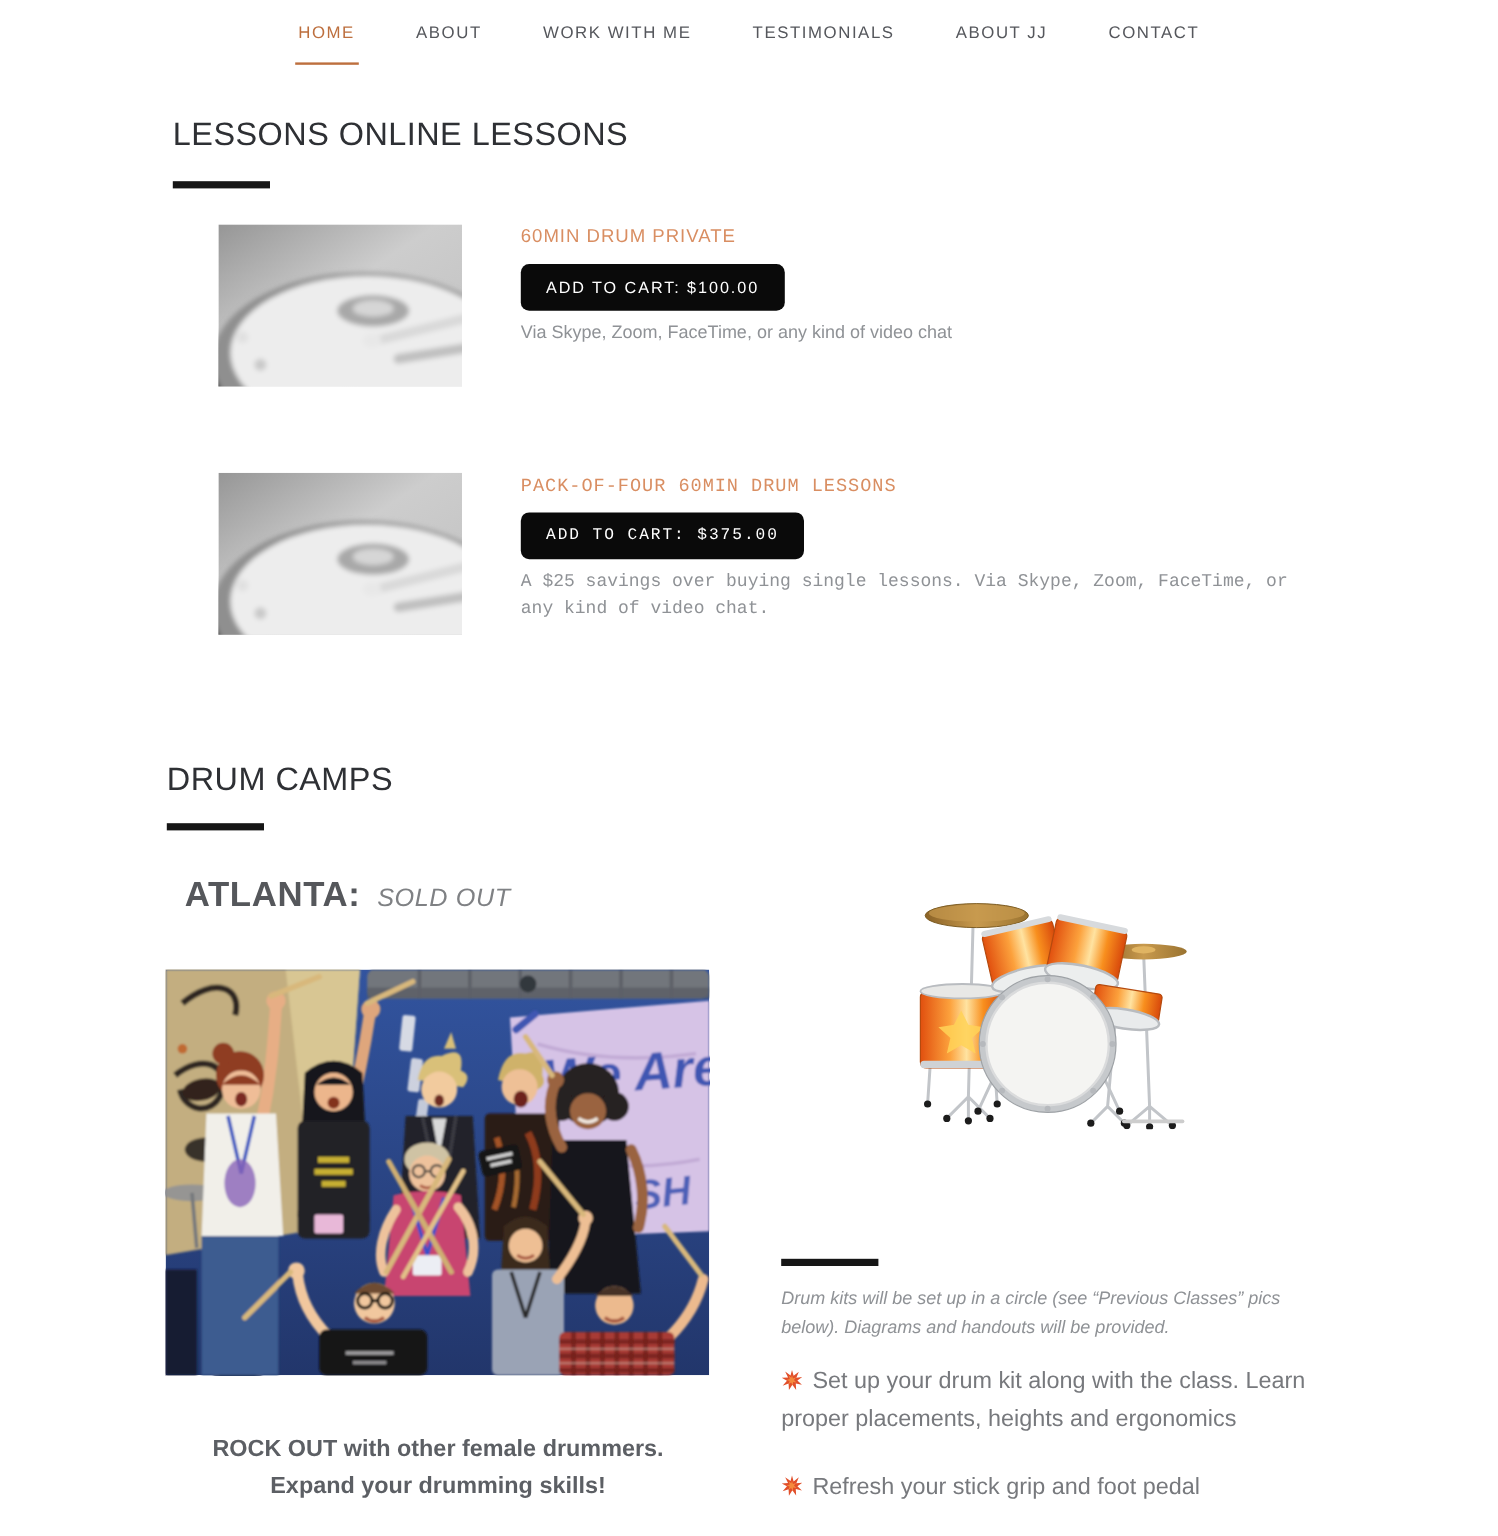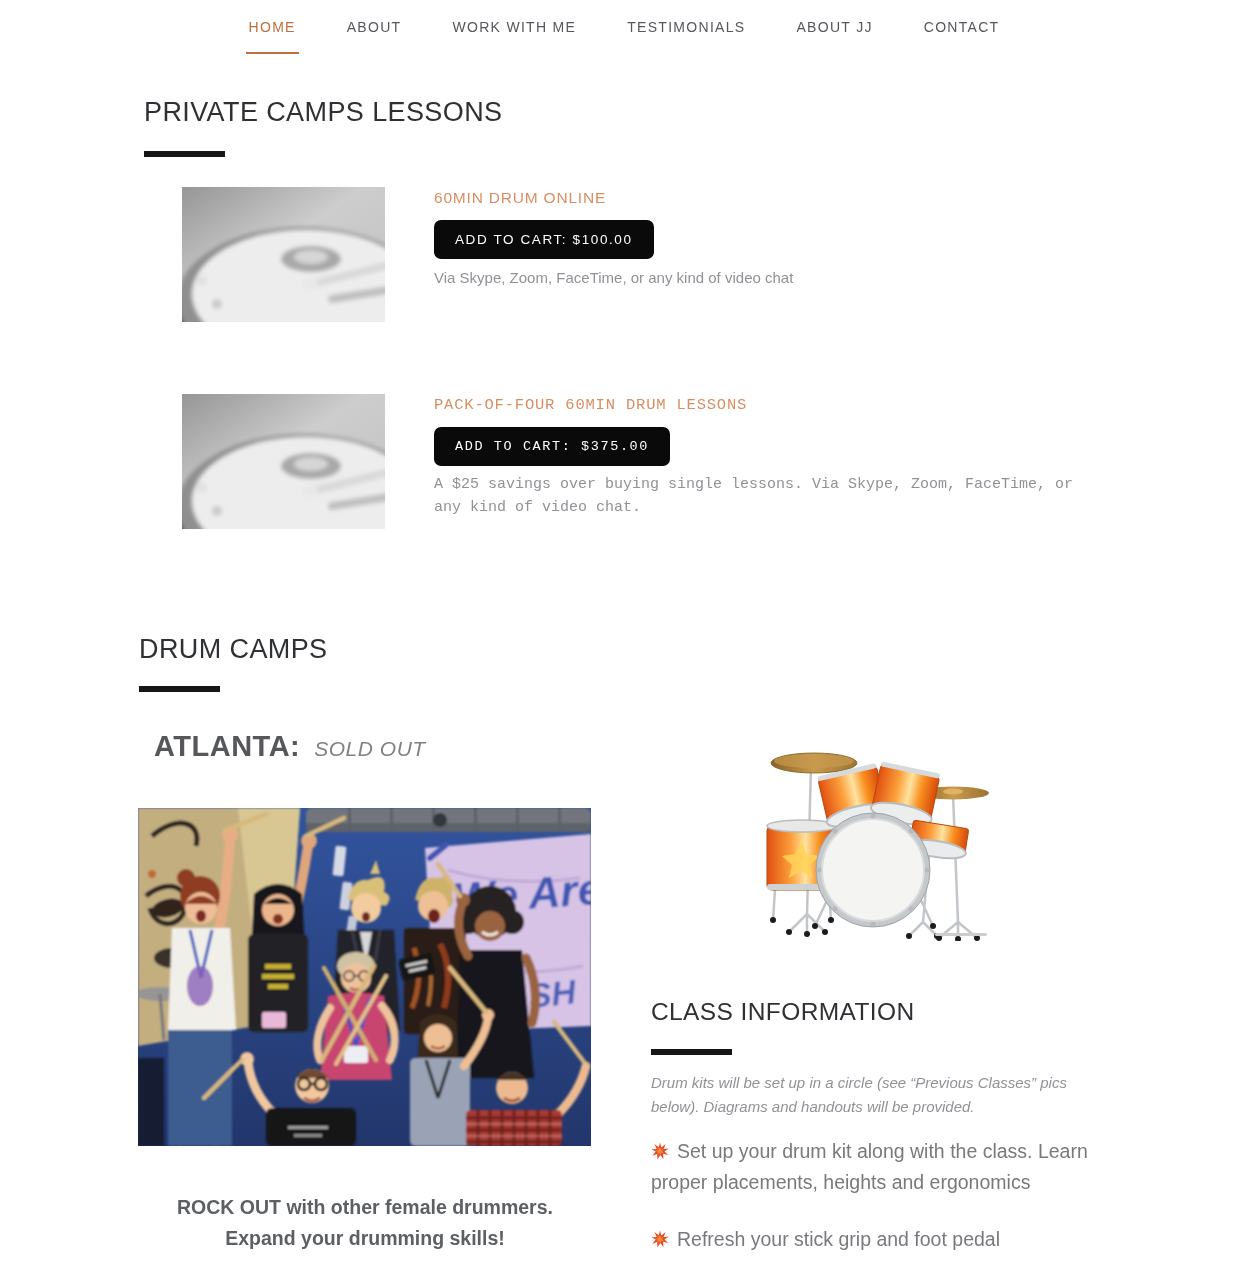--- a/index.html
+++ b/index.html
@@ -104,30 +104,30 @@
 
   <nav class="nav">
     <a class="active">HOME</a>
     <a>ABOUT</a>
     <a>WORK WITH ME</a>
     <a>TESTIMONIALS</a>
     <a>ABOUT JJ</a>
     <a>CONTACT</a>
   </nav>
 
-  <h2 class="sec-title" style="left:144px; top:97px;">PRIVATE CAMPS LESSONS</h2>
+  <h2 class="sec-title" style="left:144px; top:97px;">LESSONS ONLINE LESSONS</h2>
   <div class="bar" style="left:144px; top:151px;"></div>
 
   <div class="thumb" style="left:182px; top:187px;">
     <svg width="203" height="135">
         <use href="#snare-thumb"></use>
       </svg>
   </div>
   <div class="pinfo" style="left:434px; top:189px;">
-    <div class="ptitle">60MIN DRUM ONLINE</div>
+    <div class="ptitle">60MIN DRUM PRIVATE</div>
     <button class="cart-btn">ADD TO CART: $100.00</button>
     <p class="pdesc">Via Skype, Zoom, FaceTime, or any kind of video chat</p>
   </div>
 
   <div class="thumb" style="left:182px; top:394px;">
     <svg width="203" height="135">
         <use href="#snare-thumb"></use>
       </svg>
   </div>
   <div class="pinfo" style="left:434px; top:396px;font-family:Liberation Mono, monospace;">
@@ -366,21 +366,20 @@
         <circle cx="78" cy="173" r="2.5" fill="#b6b9bd"></circle>
       <circle cx="62" cy="134" r="2.5" fill="#b6b9bd"></circle>
         <circle cx="78" cy="95" r="2.5" fill="#b6b9bd"></circle>
     </g>
 
     <g fill="#cdcdcd">
       <rect x="178" y="197" width="52" height="3" rx="1.5"></rect>
     </g>
   </svg>
 
-  <h3 class="ci-title">CLASS INFORMATION</h3>
   <div class="bar" style="left:651px; top:1049px;"></div>
 
   <p class="intro">Drum kits will be set up in a circle (see “Previous Classes” pics below). Diagrams and handouts will be provided.</p>
 
   <div class="bullets">
     <p class="bullet"><svg class="burst">
           <use href="#burst-sym"></use>
         </svg><span>Set up your drum kit along with the class. Learn proper placements, heights and ergonomics</span></p>
     <p class="bullet"><svg class="burst">
           <use href="#burst-sym"></use>

